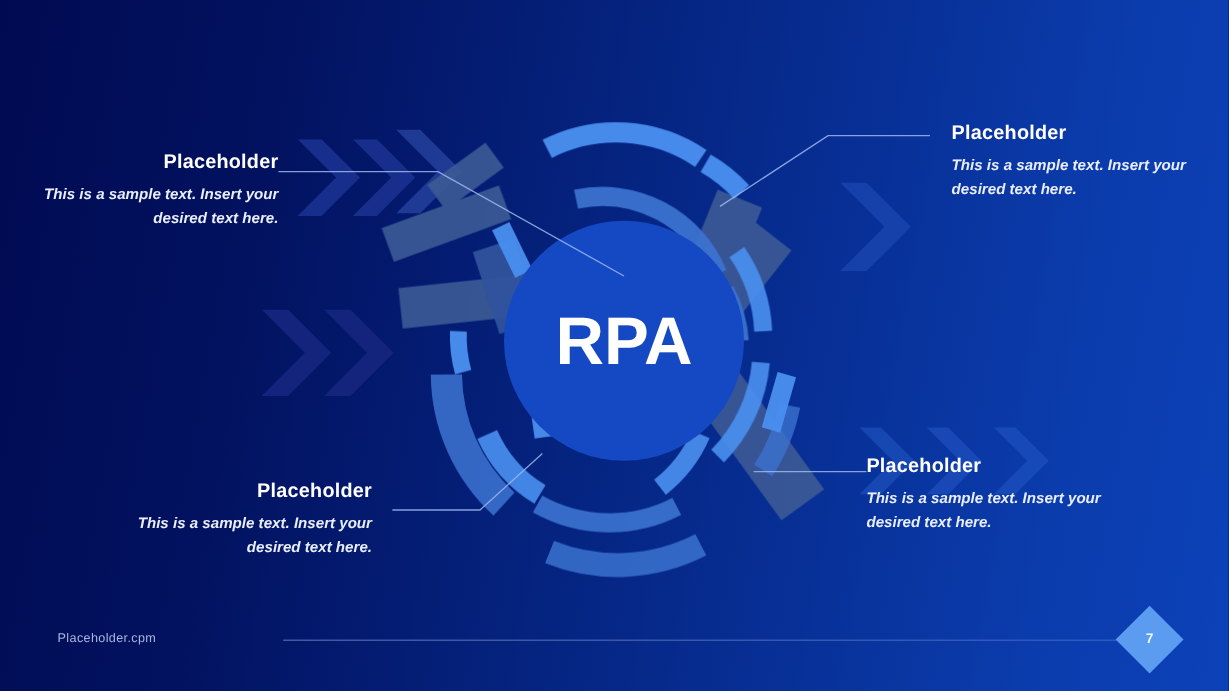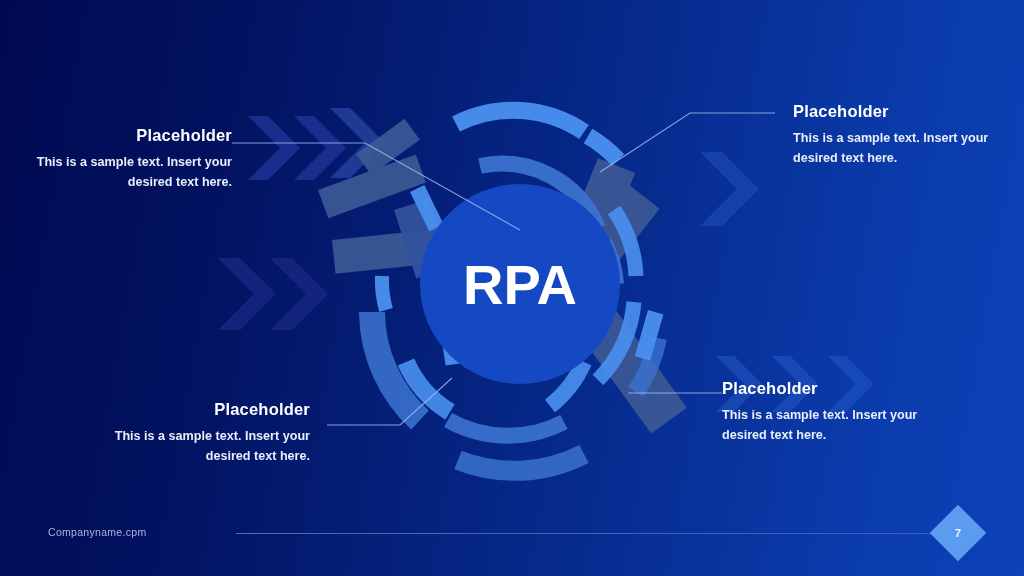--- a/index.html
+++ b/index.html
@@ -60,20 +60,21 @@
     letter-spacing: .2px;
     margin: 16px 0 9px 0;
     line-height: 1.1;
   }
   .callout .body {
     font-size: 12.6px;
     font-weight: bold;
     color: #e9eefc;
     line-height: 1.55;
     margin: 0;
+    font-style: italic;
   }
   .align-right { text-align: right; }
   .align-left  { text-align: left;  }
 
   #callout-tl { left: 0px;   top: 110px; }
   #callout-tr { left: 793px; top: 86px;  }
   #callout-bl { left: 78px;  top: 384px; }
   #callout-br { left: 722px; top: 363px; }
 
   
@@ -221,20 +222,20 @@
   <div class="callout align-right" id="callout-bl">
     <p class="title">Placeholder</p>
     <p class="body">This is a sample text. Insert your desired text here.</p>
   </div>
 
   <div class="callout align-left" id="callout-br">
     <p class="title">Placeholder</p>
     <p class="body">This is a sample text. Insert your desired text here.</p>
   </div>
 
-  <div id="footer-company">Companyname.cpm</div>
+  <div id="footer-company">Placeholder.cpm</div>
   <div id="footer-rule"></div>
   <div id="page-badge">
     <div class="diamond"></div>
     <div class="num">7</div>
   </div>
 
 </div>
 
 </body></html>

